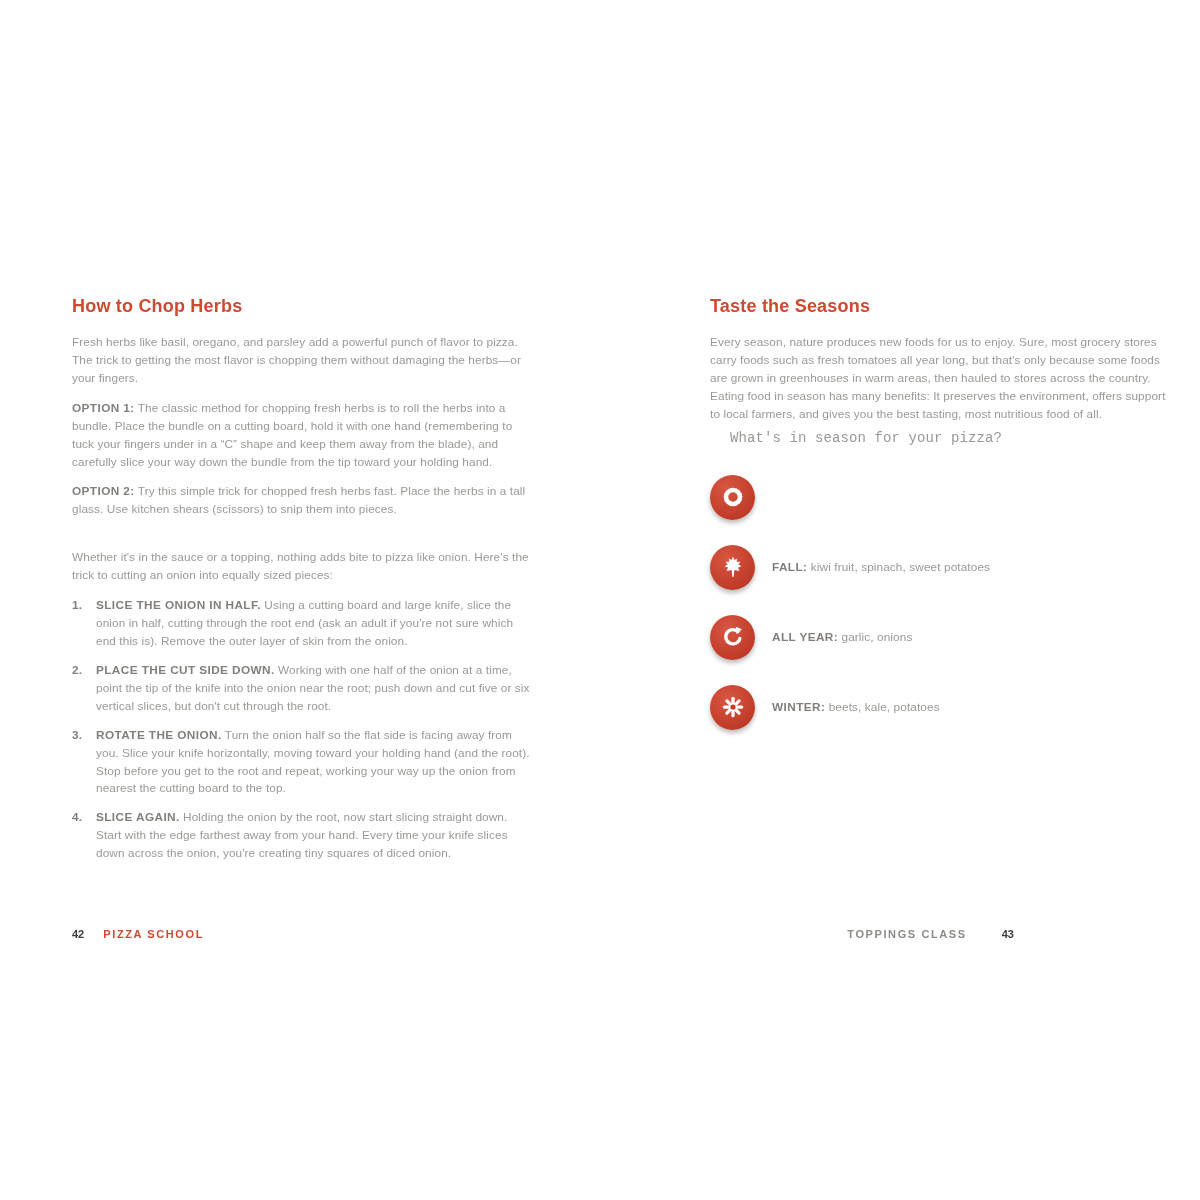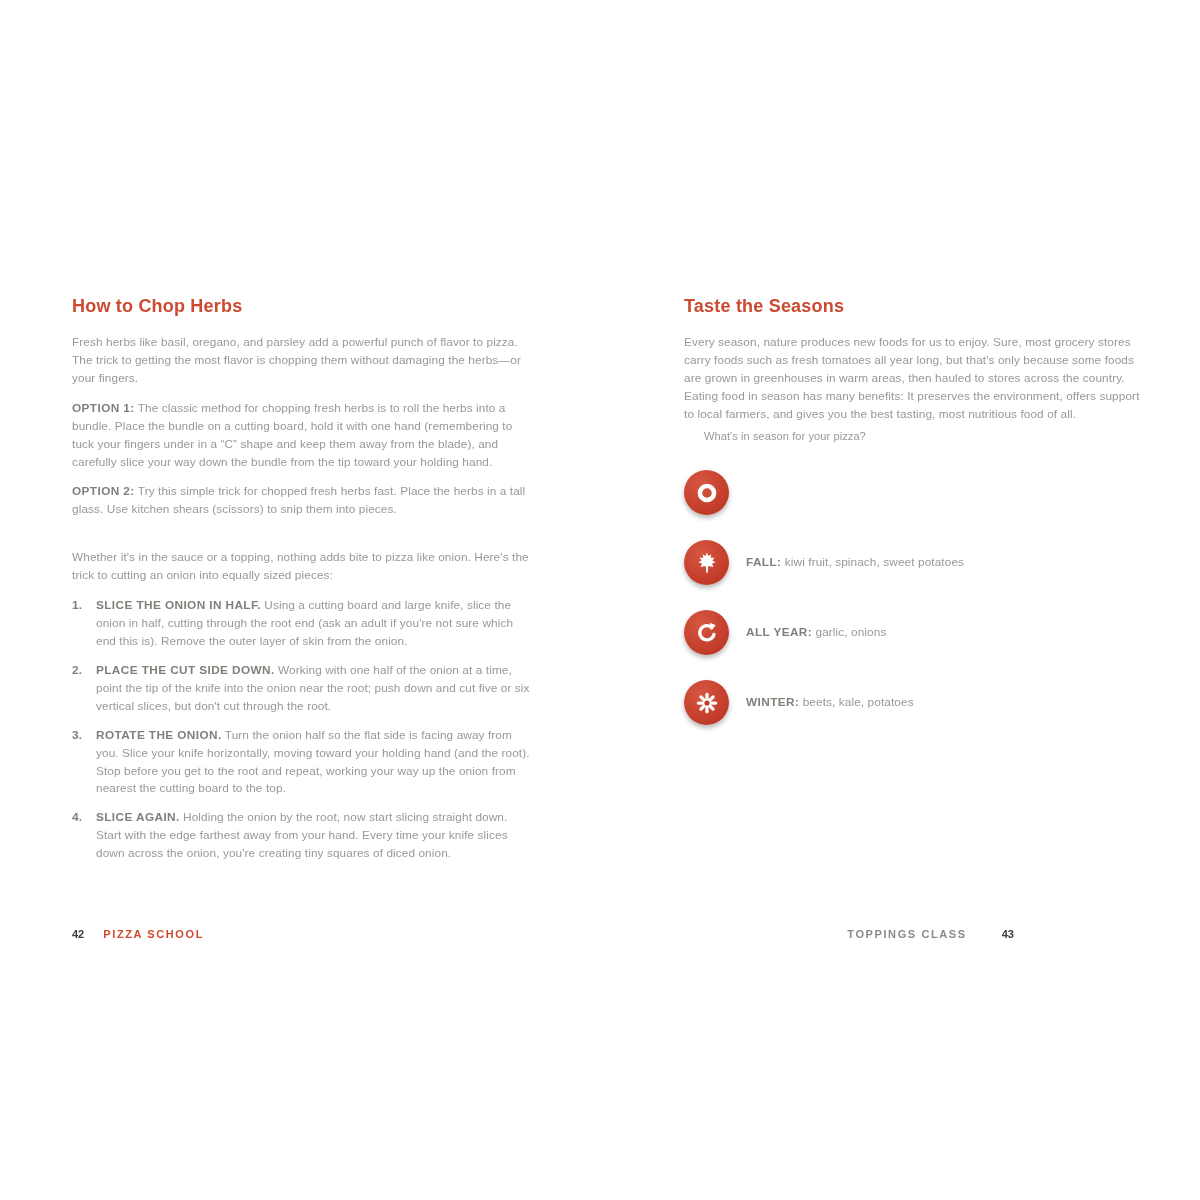--- a/index.html
+++ b/index.html
@@ -14,21 +14,21 @@
   body{
     width:1200px;height:1200px;
     font-family:"Liberation Sans", sans-serif;
     position:relative;
     overflow:hidden;
   }
   .spread{position:relative;width:1076px;height:1200px;background:#fff;}
 
   .col{position:absolute;top:296px;width:458px;}
   .col-left{left:72px;}
-  .col-right{left:684px;}
+  .col-right{left:710px;}
 
   .section-heading{
     font-size:18px;font-weight:bold;color:var(--accent);
     letter-spacing:.2px;margin-bottom:17px;
   }
   .section{margin-bottom:30px;}
   .body-p{
     font-size:11.8px;line-height:1.52;color:var(--body);
     margin-bottom:12px;letter-spacing:.1px;
   }
@@ -36,22 +36,22 @@
 
   ol.steps{list-style:none;margin-top:6px;}
   ol.steps li{
     display:flex;font-size:11.8px;line-height:1.52;color:var(--body);
     margin-bottom:11px;letter-spacing:.1px;
   }
   .step-num{font-weight:bold;color:var(--label);width:24px;flex:none;}
 
   .right-intro{margin-bottom:4px;}
   .intro-question{
-    font-size:11px;line-height:1.52;color:var(--body);
-    text-indent:20px;margin-bottom:26px;letter-spacing:.1px;
+    font-size:14px;line-height:1.52;color:var(--body);
+    text-indent:20px;margin-bottom:26px;letter-spacing:.1px;font-family:Liberation Mono, monospace;
   }
 
   .seasons{margin-top:22px;}
   .season-row{display:flex;align-items:center;margin-bottom:25px;}
   .icon-circle{
     width:45px;height:45px;border-radius:50%;flex:none;
     background:radial-gradient(circle at 38% 30%, #d75741, #b72f1f);
     display:flex;align-items:center;justify-content:center;
     box-shadow:0 3px 5px rgba(0,0,0,.28);
     margin-right:17px;

